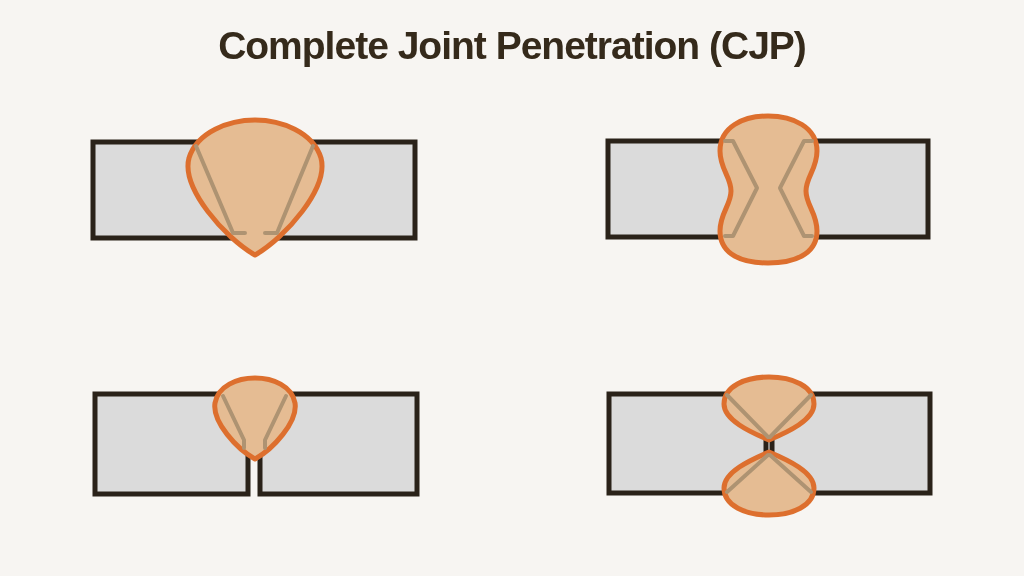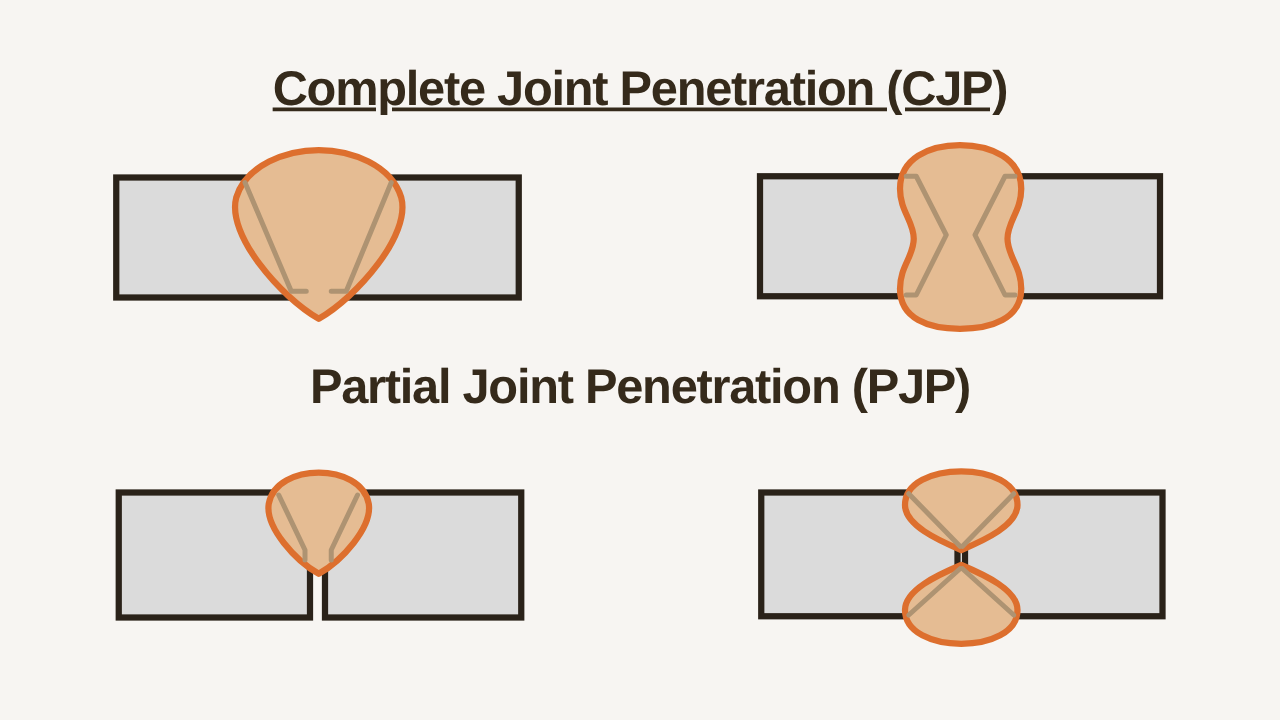--- a/index.html
+++ b/index.html
@@ -26,21 +26,21 @@
   .section-title{
     position:absolute;
     left:0;width:1024px;
     margin:0;
     text-align:center;
     font-size:39px;
     font-weight:bold;
     letter-spacing:-1px;
     color:var(--title);
   }
-  #title-cjp{top:50px;text-decoration:underline;}
+  #title-cjp{top:24px;}
   #title-pjp{top:288px;}
   .diagram{position:absolute;display:block;}
   #diag-cjp-single{left:85px;top:108px;}
   #diag-cjp-double{left:600px;top:105px;}
   #diag-pjp-single{left:85px;top:370px;}
   #diag-pjp-double{left:600px;top:370px;}
   .plate{
     fill:var(--plate-fill);
     stroke:var(--plate-outline);
     stroke-width:5;
@@ -75,21 +75,20 @@
     <path class="bevel" d="M228 38 L192 125 L180 125"></path>
   </svg>
 
   <svg class="diagram" id="diag-cjp-double" width="340" height="165" viewBox="0 0 340 165">
     <rect class="plate" x="8" y="36" width="320" height="96"></rect>
     <path class="weld" d="M168 11 C 143 11, 120 22, 120 46 C 120 64, 131 72, 131 86 C 131 100, 120 108, 120 126 C 120 150, 143 158, 168 158 C 193 158, 217 150, 217 126 C 217 108, 206 100, 206 86 C 206 72, 217 64, 217 46 C 217 22, 193 11, 168 11 Z"></path>
     <path class="bevel" d="M125 36 L133 36 L157 83 L133 131 L125 131"></path>
     <path class="bevel" d="M212 36 L204 36 L180 83 L204 131 L212 131"></path>
   </svg>
 
-  <h1 class="section-title" id="title-pjp">Partial Joint Penetration (PJP)</h1>
 
   <svg class="diagram" id="diag-pjp-single" width="345" height="135" viewBox="0 0 345 135">
     <rect class="plate" x="10" y="24" width="153" height="100"></rect>
     <rect class="plate" x="175" y="24" width="157" height="100"></rect>
     <path class="weld" d="M170 8 C 152 8, 133 16, 130 33 C 127 52, 152 79, 170 89 C 188 79, 213 52, 210 33 C 207 16, 188 8, 170 8 Z"></path>
     <path class="bevel" d="M138 26 L159 70 L159 78"></path>
     <path class="bevel" d="M201 26 L180 70 L180 78"></path>
   </svg>
 
   <svg class="diagram" id="diag-pjp-double" width="340" height="155" viewBox="0 0 340 155">

